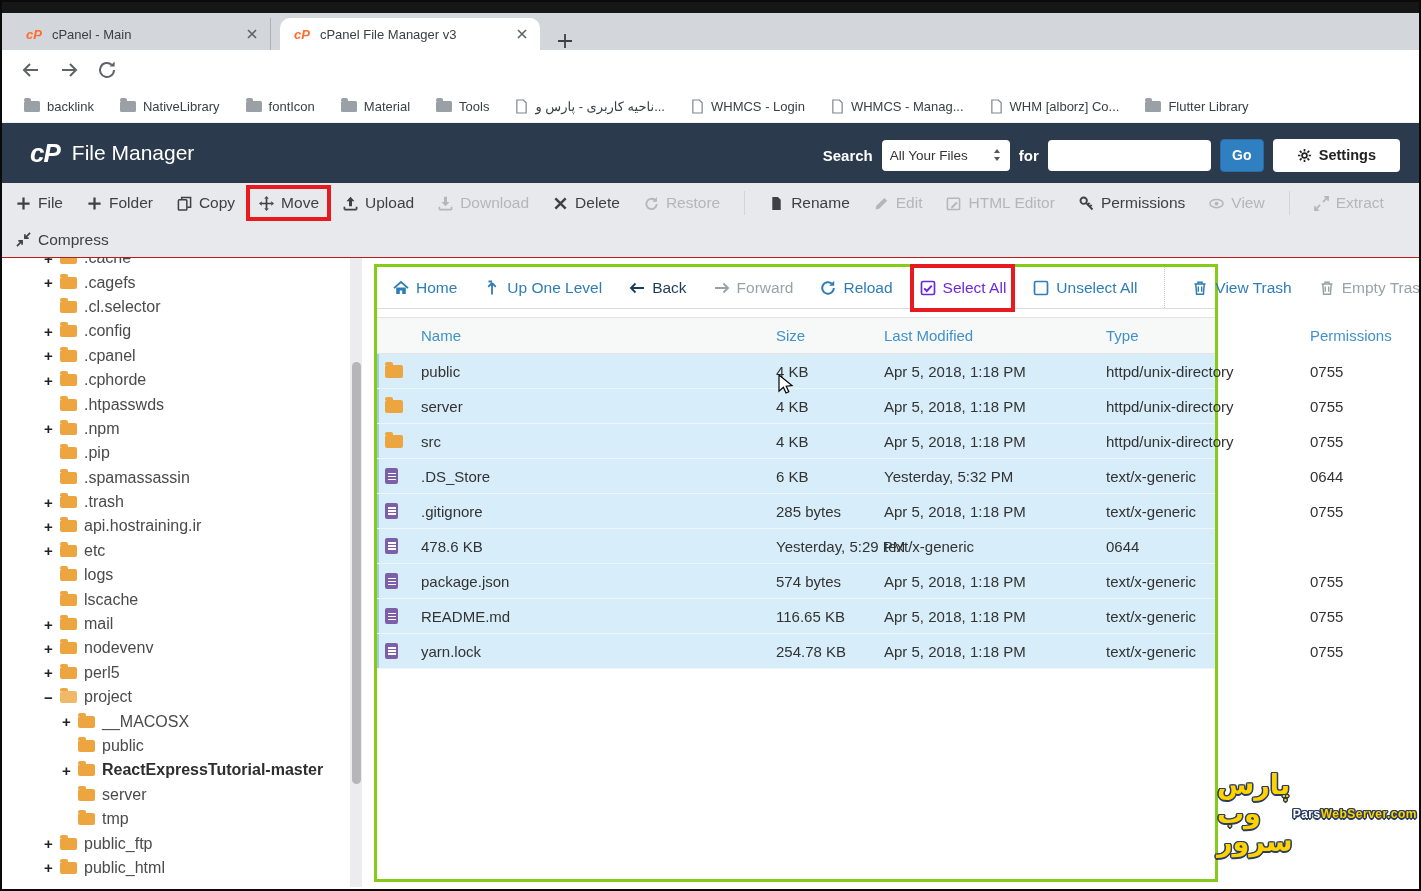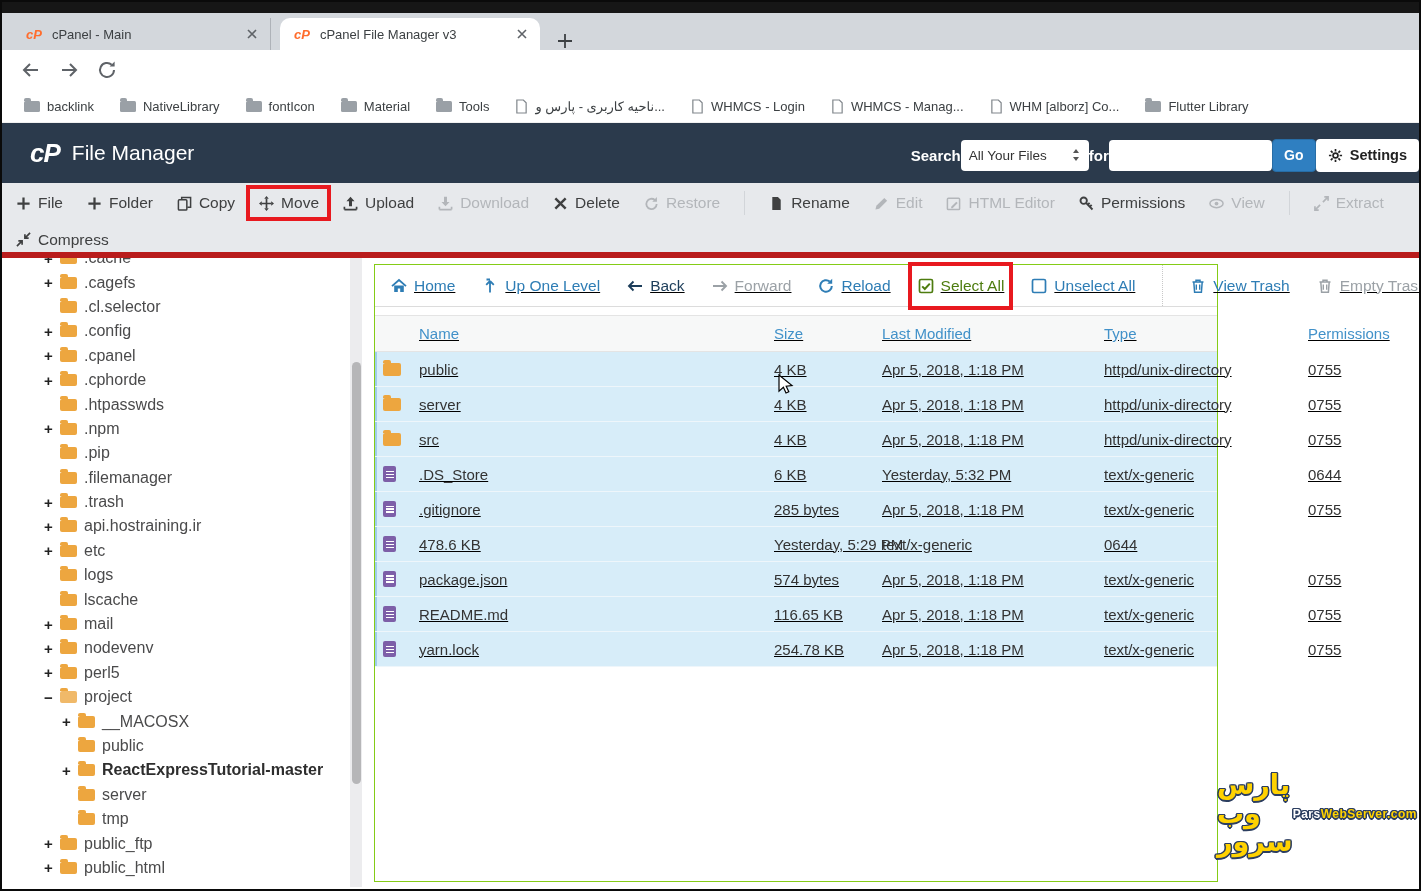--- a/index.html
+++ b/index.html
@@ -26,29 +26,29 @@
   .extdot{border-radius:50%;width:20px;height:20px;}
   #bookmarks{left:0;top:88px;width:100%;height:33px;background:#fff;display:flex;align-items:center;padding-left:22px;box-sizing:border-box;border-bottom:1px solid #f0f0f0;}
   .bm{display:flex;align-items:center;margin-right:26px;}
   .bm-label{font-size:13px;color:#3c4043;margin-left:7px;white-space:nowrap;}
   .fold-g{width:16px;height:11px;background:#9aa0a6;border-radius:1.5px;position:relative;}
   .fold-g:before{content:"";position:absolute;top:-3px;left:0;width:7px;height:3px;background:#9aa0a6;border-radius:2px 2px 0 0;}
   
   #cphead{left:0;top:121px;width:100%;height:60px;background:#2b3a4c;display:flex;align-items:center;}
   #cplogo{font-style:italic;font-weight:800;font-size:26px;color:#fff;margin:0 12px 0 28px;letter-spacing:-1px;}
   #apptitle{font-size:21px;color:#fff;font-weight:400;}
-  #headctrl{position:absolute;right:0;top:0;height:64px;display:flex;align-items:center;}
+  #headctrl{position:absolute;right:19px;top:0;height:64px;display:flex;align-items:center;gap:9px;}
   .wlabel{color:#fff;font-size:15px;font-weight:700;}
   #scopesel{width:128px;height:31px;background:#fff;border-radius:4px;display:flex;align-items:center;padding:0 8px;box-sizing:border-box;}
   #scopesel span{font-size:13.5px;color:#333;flex:1;}
   #searchinput{width:163px;height:31px;border:none;border-radius:4px;background:#fff;box-sizing:border-box;padding:0 8px;font-size:14px;}
   #gobtn{width:42px;height:31px;background:#2f7fc1;border:1px solid #276da6;border-radius:4px;color:#fff;font-size:14px;font-weight:700;display:flex;align-items:center;justify-content:center;}
-  #settingsbtn{height:33px;background:#fff;border-radius:4px;display:flex;align-items:center;padding:0 12px;gap:7px;font-size:14.5px;color:#222;font-weight:700;}
+  #settingsbtn{height:33px;background:#fff;border-radius:4px;display:flex;align-items:center;padding:0 24px;gap:7px;font-size:14.5px;color:#222;font-weight:700;}
   
-  #toolbar{left:0;top:181px;width:100%;height:75px;background:#e7e9ec;border-bottom:6px solid #b91c1c;box-sizing:border-box;}
+  #toolbar{left:0;top:181px;width:100%;height:75px;background:#e7e9ec;border-bottom:1px solid #b91c1c;box-sizing:border-box;}
   .trow{display:flex;align-items:center;height:40px;padding-left:14px;}
   .trow2{height:33px;}
   .titem{position:relative;display:flex;align-items:center;gap:7px;margin-right:24px;font-size:15.5px;color:#3f4041;font-weight:500;white-space:nowrap;}
   .titem .ti{width:15px;height:15px;color:#3f4041;}
   .titem.dis{color:#b3b6ba;}
   .titem.dis .ti{color:#b3b6ba;}
   .tsep{width:1px;height:24px;background:#d2d5d9;margin-right:24px;}
   .hl{position:absolute;border:4px solid #e8191f;pointer-events:none;z-index:30;}
   .hl-move{left:-13px;right:-12px;top:-9px;bottom:-9px;}
   
@@ -57,26 +57,26 @@
   .tree-item{display:flex;align-items:center;height:24.4px;padding-left:40px;}
   .tree-item.lvl1{padding-left:58px;}
   .exp{width:16px;font-size:15px;font-weight:700;color:#222;text-align:left;}
   .fold{width:17px;height:12px;background:#eda63f;border-radius:2px;position:relative;flex:none;}
   .fold:before{content:"";position:absolute;top:-3px;left:0;width:8px;height:3px;background:#eda63f;border-radius:2px 2px 0 0;}
   .fold.open{background:#f0b969;}
   .tlabel{font-size:16px;color:#4a4a4b;margin-left:7px;white-space:nowrap;}
   .tree-item.bold .tlabel{font-weight:700;color:#2e2e2e;}
   #sscroll-track{left:348px;top:256px;width:12px;bottom:2px;background:#ececee;}
   #sscroll-thumb{left:349.5px;top:360px;width:9px;height:422px;background:#b6b6b8;border-radius:5px;}
-  #mainpanel{left:372px;top:262px;width:844px;bottom:7px;background:#fff;border:1px solid #84cc16;box-sizing:border-box;text-decoration:underline;}
+  #mainpanel{left:372px;top:262px;width:844px;bottom:7px;background:#fff;border:3px solid #84cc16;box-sizing:border-box;}
   
   #fm-nav{display:flex;align-items:center;height:41px;border-bottom:1px solid #dcdcdc;padding-left:16px;position:relative;}
   .nitem{position:relative;display:flex;align-items:center;gap:7px;margin-right:27px;font-size:15.5px;white-space:nowrap;}
   .nitem .ni{width:16px;height:16px;}
-  .c-blue{color:#2e7db5;} .c-navy{color:#1c3d5a;} .c-dark{color:#4d7c0f;} .c-dis{color:#9ba1a6;}
+  .c-blue{color:#2e7db5;} .c-navy{color:#1c3d5a;} .c-dark{color:#6d28d9;} .c-dis{color:#9ba1a6;}
   .vdiv{align-self:stretch;border-left:1px dotted #c8c8c8;margin-right:27px;}
   .hl-select{left:-10px;right:-9px;top:-15px;bottom:-15px;}
   
   #fm-table{margin-top:8px;}
   .fm-head{display:grid;grid-template-columns:355px 108px 222px 204px 1fr;align-items:center;height:35px;padding-left:44px;background:#f7f8f8;border-top:1px solid #e4e4e4;border-bottom:1px solid #e4e4e4;}
   .fm-head span{font-size:15px;color:#4191c9;}
   .fm-row{display:grid;grid-template-columns:36px 355px 108px 222px 204px 1fr;align-items:center;height:34px;padding-left:8px;background:#d7edf9;border-bottom:1px solid #eef6fb;box-shadow:inset 2px 0 0 #9fcde9;}
   .fm-row .cell{font-size:15px;color:#333;white-space:nowrap;}
   .icon-file{width:13px;height:16px;background:#7d5fa8;border-radius:2px;position:relative;}
   .icon-file:before{content:"";position:absolute;left:2.5px;top:3px;width:8px;height:10px;background:repeating-linear-gradient(#7d5fa8 0 1.5px,#fff 1.5px 3px);}
@@ -428,21 +428,21 @@
           <span class="tlabel">.npm</span>
         </div>
       <div class="tree-item">
           <span class="exp"></span>
           <span class="fold"></span>
           <span class="tlabel">.pip</span>
         </div>
       <div class="tree-item">
           <span class="exp"></span>
           <span class="fold"></span>
-          <span class="tlabel">.filemanager</span>
+          <span class="tlabel">.spamassassin</span>
         </div>
       <div class="tree-item">
           <span class="exp">+</span>
           <span class="fold"></span>
           <span class="tlabel">.trash</span>
         </div>
       <div class="tree-item">
           <span class="exp">+</span>
           <span class="fold"></span>
           <span class="tlabel">api.hostraining.ir</span>

